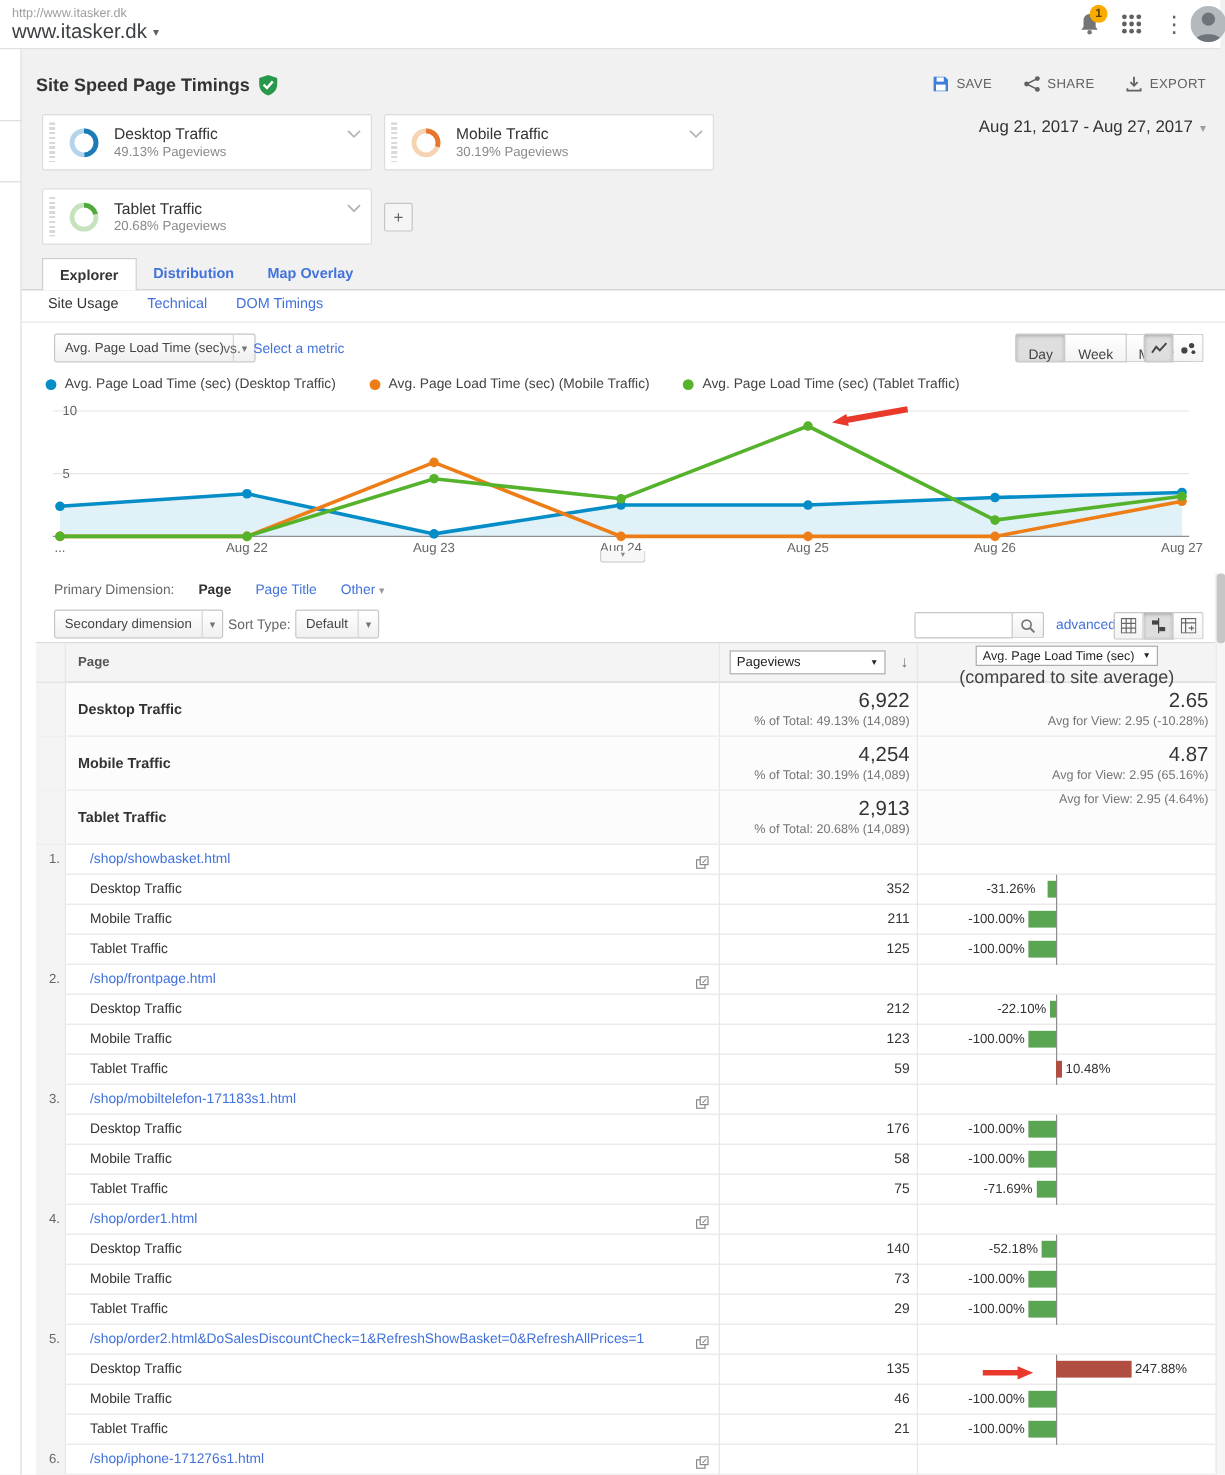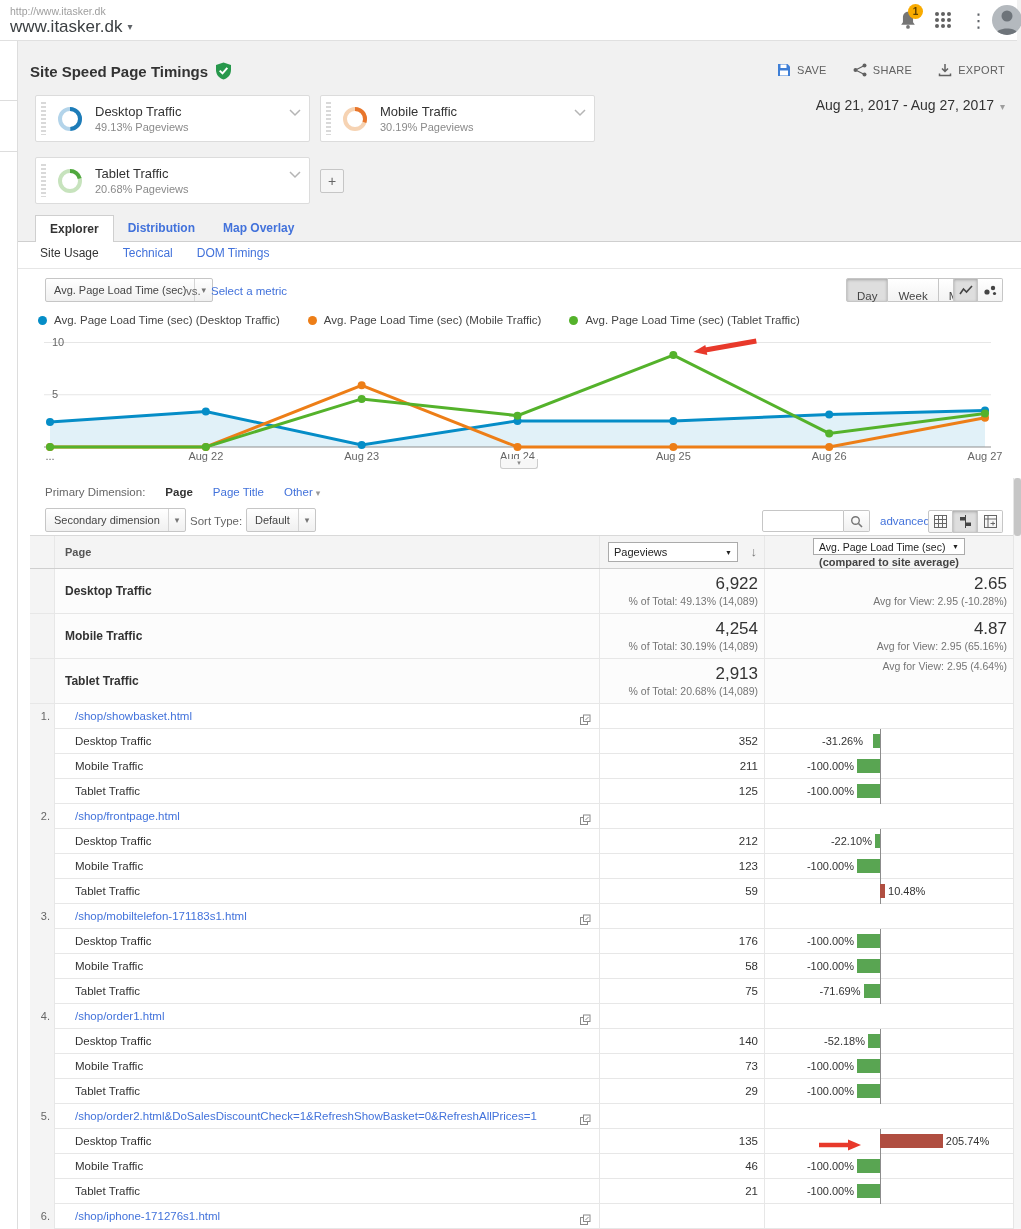--- a/index.html
+++ b/index.html
@@ -97,21 +97,21 @@
 .c-pv{width:165px;border-right:1px solid #e7e7e7;text-align:right}
 .c-comp{width:248px;position:relative}
 #t-header{height:34px;background:#f4f4f4;border-top:1px solid #d9d9d9;border-bottom:1px solid #cfcfcf}
 #t-header .c-page{line-height:32px;padding-left:10px;font-weight:bold;color:#555}
 .hdr-select{background:#fff;border:1px solid #ababab;height:20px;display:flex;align-items:center;justify-content:space-between;padding:0 5px;font-size:11px;color:#222;cursor:pointer}
 #pv-select{position:absolute;margin:6px 0 0 8px;width:130px}
 #t-header .c-pv{position:relative}
 #sort-arrow{position:absolute;right:7px;top:8px;font-size:13px;color:#757575;cursor:pointer}
 #metric-select{margin:2px auto 0;width:152px;height:17px;font-size:10.5px}
 #t-header .c-comp{text-align:center}
-#metric-note{font-size:11px;font-weight:bold;color:#444;margin-top:1px}
+#metric-note{font-size:15px;font-weight:normal;color:#444;margin-top:1px}
 .sel-arrow{font-size:7px;color:#222;margin-left:4px}
 .sum{height:45px;background:#fcfcfc}
 .sum-name{font-size:12px;font-weight:bold;color:#333;padding-left:10px;line-height:44px;display:block}
 .big{font-size:17px;color:#333;padding:5px 6px 0 0}
 .subv{font-size:10.5px;color:#757575;padding:1px 6px 0 0}
 .r25{height:25px;line-height:24px}
 .url-link{font-size:11.5px;color:#4272db;padding-left:20px;cursor:pointer;display:inline-block;max-width:500px;white-space:nowrap;overflow:hidden;text-overflow:ellipsis;vertical-align:top}
 .ext{position:absolute;right:8px;top:6px;cursor:pointer}
 .seg-row-name{font-size:11.5px;color:#333;padding-left:20px}
 .pv-val{font-size:11.5px;color:#333;padding-right:6px}
@@ -636,21 +636,21 @@
           <div class="c-pv r25"></div>
           <div class="c-comp r25"></div>
         </div>
         <div class="trow r25">
           <div class="c-gut r25"></div>
           <div class="c-page r25"><span class="seg-row-name">Desktop Traffic</span></div>
           <div class="c-pv r25"><span class="pv-val">135</span></div>
           <div class="c-comp r25">
             <div class="axis"></div>
             <div class="bar bad" style="width: 62.8176px; left: 115px;"></div>
-            <span class="pct" style="left: 180.818px;">205.74%</span>
+            <span class="pct" style="left: 180.818px;">247.88%</span>
             <span class="cell-arrow"><svg width="46" height="12">
                 <line x1="2" y1="6" x2="33" y2="6" stroke="#e8392b" stroke-width="4.5"></line>
                 <polygon points="44,6 31,0.5 31,11.5" fill="#e8392b"></polygon>
               </svg></span>
           </div>
         </div>
         <div class="trow r25">
           <div class="c-gut r25"></div>
           <div class="c-page r25"><span class="seg-row-name">Mobile Traffic</span></div>
           <div class="c-pv r25"><span class="pv-val">46</span></div>

